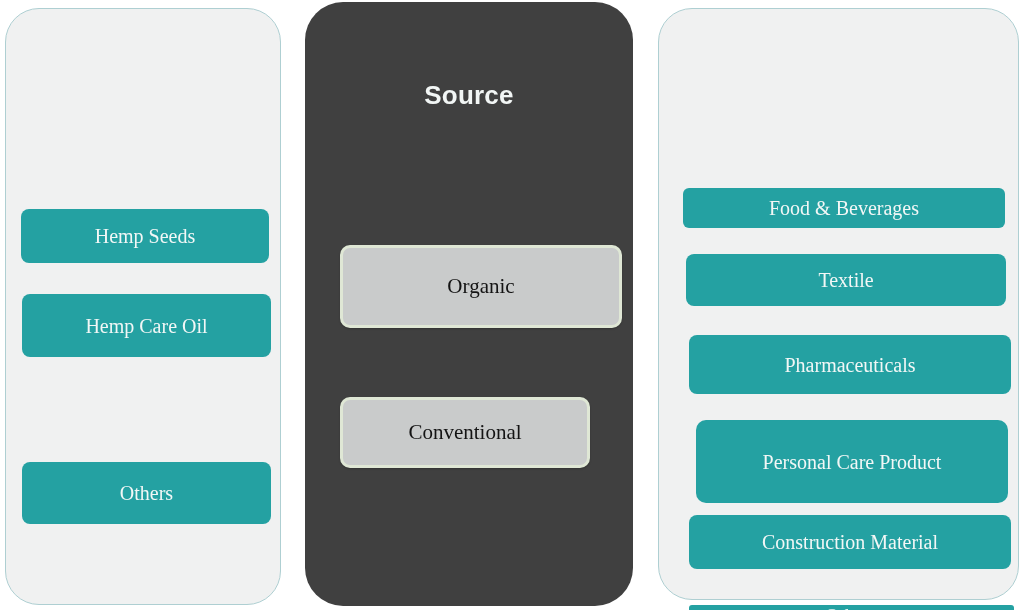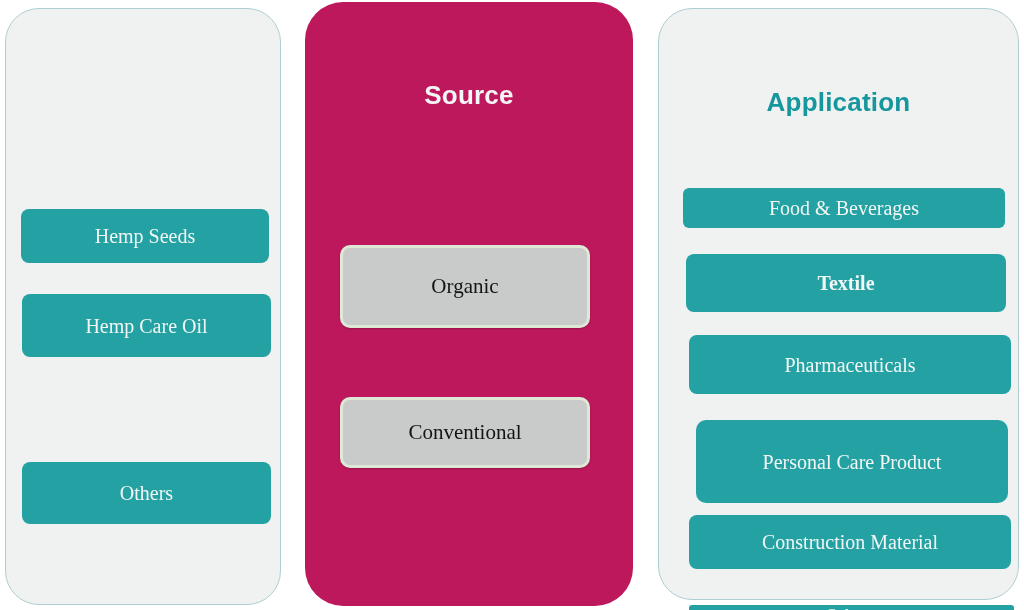--- a/index.html
+++ b/index.html
@@ -8,21 +8,21 @@
     font-family:"Liberation Sans","DejaVu Sans",sans-serif;
     overflow:hidden;
   }
   .panel{position:absolute;box-sizing:border-box;}
   .panel-light{
     background:#F0F1F1;
     border:1px solid #AECFD2;
     border-radius:34px;
   }
   .panel-dark{
-    background:#be185d;
+    background:#404040;
     border-radius:38px;
   }
   #panel-type{left:5px;top:8px;width:276px;height:597px;}
   #panel-source{left:305px;top:2px;width:328px;height:604px;}
   #panel-application{left:658px;top:8px;width:361px;height:592px;}
 
   .panel-title{
     position:absolute;left:0;width:100%;text-align:center;
     font-weight:bold;font-size:26px;letter-spacing:.2px;
   }
@@ -47,26 +47,26 @@
     box-shadow:0 1px 2px rgba(0,0,0,.22);
   }
 
   
   .t-btn0{left:15px;top:156px;width:248px;height:54px;}
   .t-btn1{left:16px;top:241px;width:249px;height:63px;}
   .t-btn2{left:16px;top:326px;width:249px;height:62px;}
   .t-btn3{left:16px;top:409px;width:249px;height:62px;}
 
   
-  .s-btn0{left:35px;top:243px;width:250px;height:83px;}
+  .s-btn0{left:35px;top:243px;width:282px;height:83px;}
   .s-btn1{left:35px;top:359px;width:250px;height:71px;margin-top:36px;}
 
   
   .a-btn0{left:24px;top:135px;width:322px;height:40px;border-radius:6px;}
-  .a-btn1{left:27px;top:201px;width:320px;height:58px;font-weight:bold;}
+  .a-btn1{left:27px;top:201px;width:320px;height:52px;}
   .a-btn2{left:30px;top:282px;width:322px;height:59px;}
   .a-btn3{left:37px;top:367px;width:312px;height:83px;border-radius:10px;}
   .a-btn4{left:30px;top:462px;width:322px;height:54px;}
   .a-btn5{left:30px;top:552px;width:325px;height:21px;border-radius:3px;overflow:visible;}
 </style>
 </head>
 <body>
 
 <div id="panel-type" class="panel panel-light">
   <div class="seg-btn t-btn0">Hemp Seeds</div>
@@ -74,20 +74,19 @@
   <div class="seg-btn t-btn3">Others</div>
 </div>
 
 <div id="panel-source" class="panel panel-dark">
   <div class="panel-title title-light">Source</div>
   <div class="seg-btn-gray s-btn0">Organic</div>
   <div class="seg-btn-gray s-btn1">Conventional</div>
 </div>
 
 <div id="panel-application" class="panel panel-light">
-  <div class="panel-title title-teal">Application</div>
   <div class="seg-btn a-btn0">Food &amp; Beverages</div>
   <div class="seg-btn a-btn1">Textile</div>
   <div class="seg-btn a-btn2">Pharmaceuticals</div>
   <div class="seg-btn a-btn3">Personal Care Product</div>
   <div class="seg-btn a-btn4">Construction Material</div>
   <div class="seg-btn a-btn5">Others</div>
 </div>
 
 </body></html>

